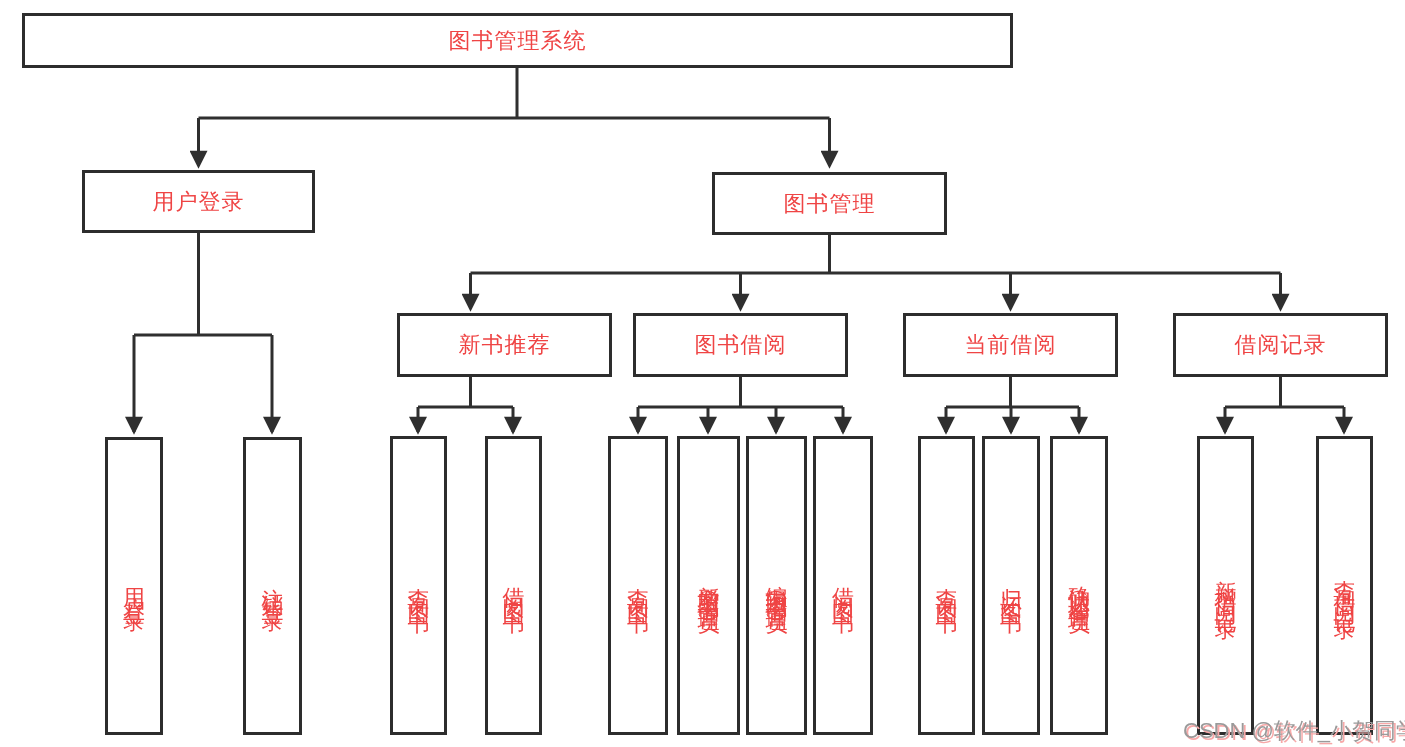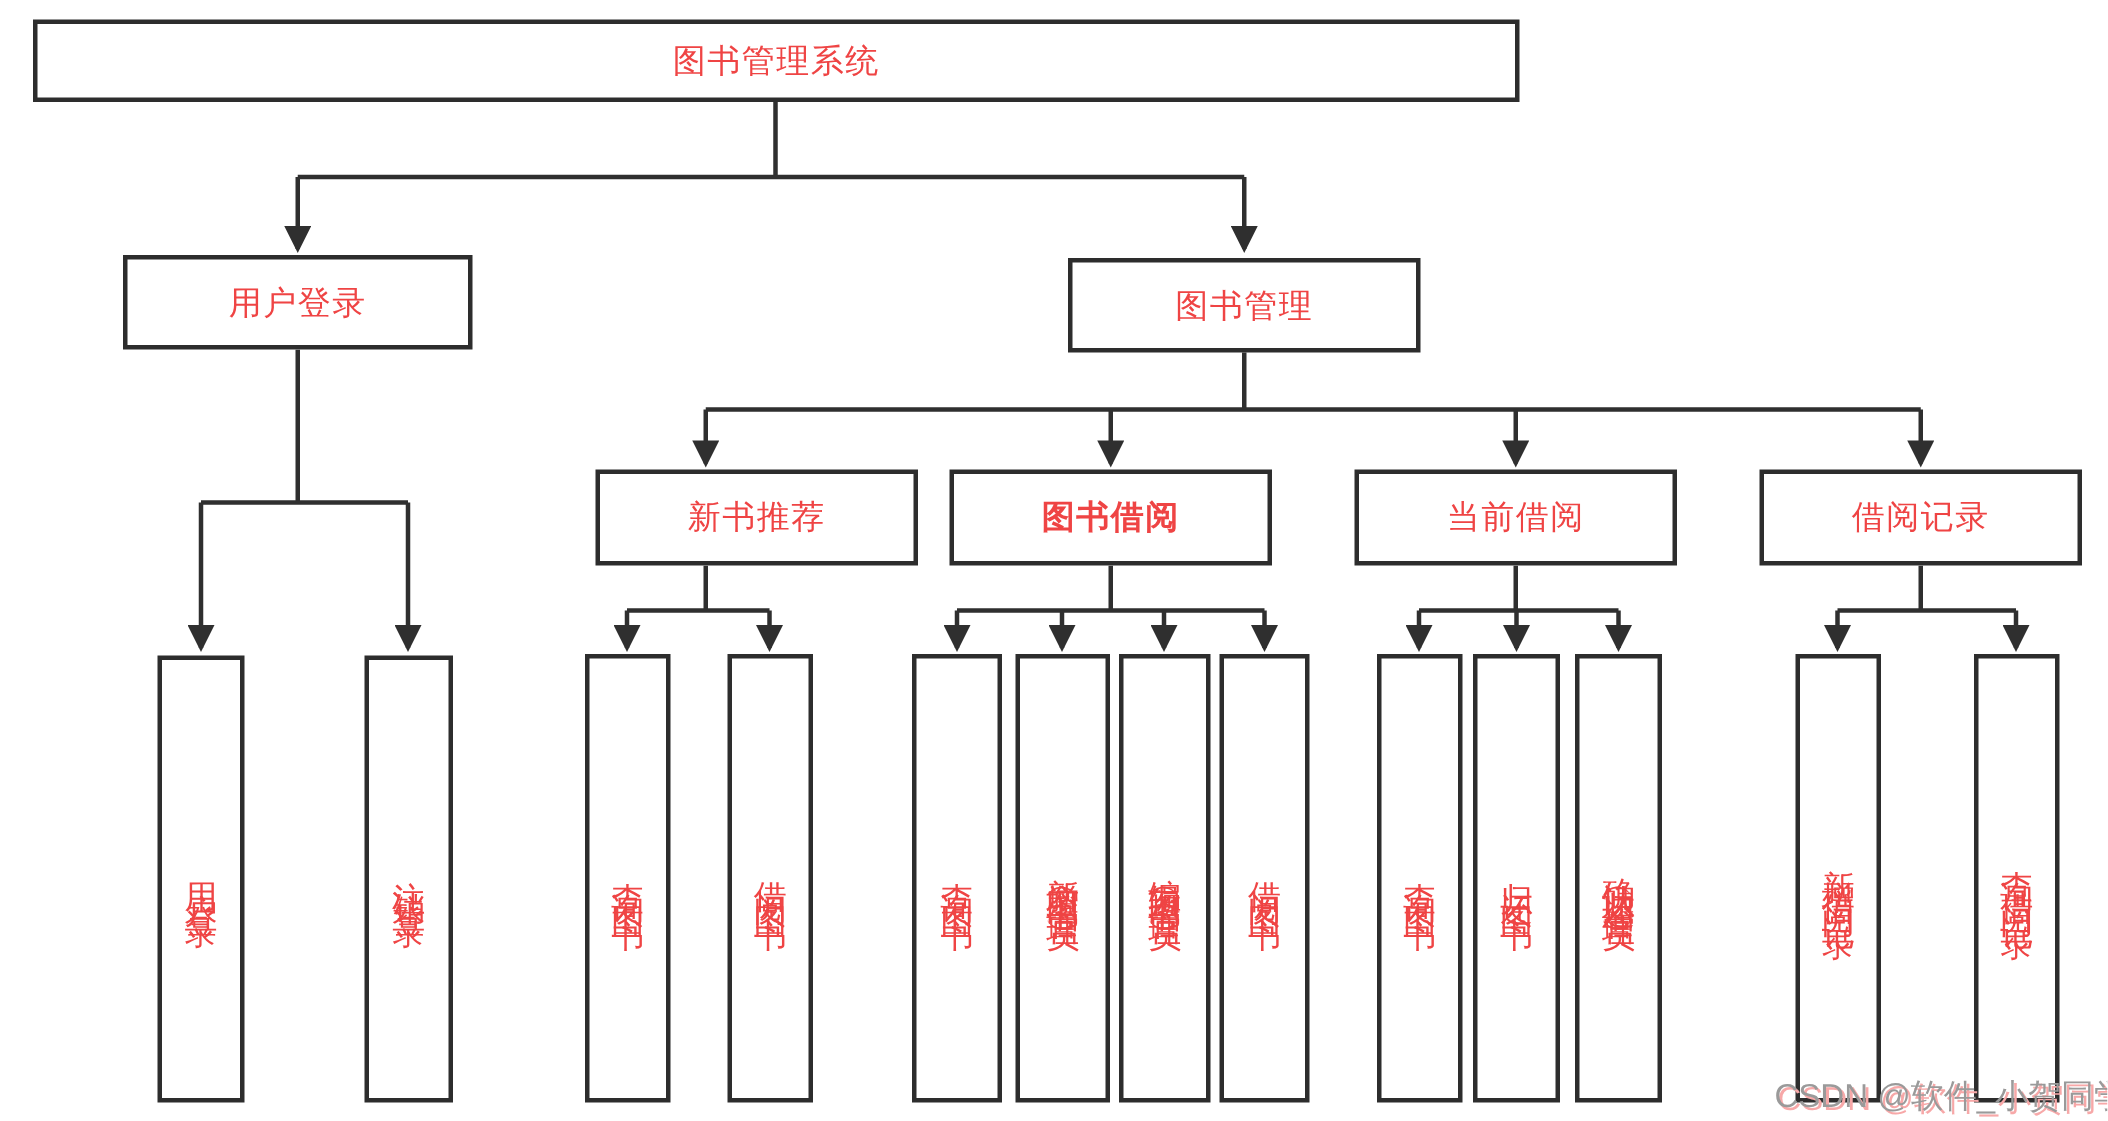--- a/index.html
+++ b/index.html
@@ -30,21 +30,21 @@
     letter-spacing: 8px;
     line-height: 1.0;
   }
   
   #n-root          { left: 22px;   top: 13px;  width: 991px; height: 55px; }
   
   #n-user-login    { left: 82px;   top: 170px; width: 233px; height: 63px; }
   #n-book-mgmt     { left: 712px;  top: 172px; width: 235px; height: 63px; }
   
   #n-new-book      { left: 363px;  top: 313px; width: 215px; height: 64px; margin-left: 34px; }
-  #n-book-borrow   { left: 633px;  top: 313px; width: 215px; height: 64px; font-weight: bold; }
+  #n-book-borrow   { left: 633px;  top: 313px; width: 215px; height: 64px; }
   #n-current       { left: 903px;  top: 313px; width: 215px; height: 64px; font-family: Liberation Mono, monospace; }
   #n-record        { left: 1173px; top: 313px; width: 215px; height: 64px; }
   
   #lf-0  { left: 105px;  top: 437px; width: 58px; height: 298px; }
   #lf-1  { left: 243px;  top: 437px; width: 59px; height: 298px; }
   #lf-2  { left: 390px;  top: 436px; width: 57px; height: 299px; }
   #lf-3  { left: 485px;  top: 436px; width: 57px; height: 299px; }
   #lf-4  { left: 608px;  top: 436px; width: 60px; height: 299px; }
   #lf-5  { left: 677px;  top: 436px; width: 63px; height: 299px; }
   #lf-6  { left: 746px;  top: 436px; width: 61px; height: 299px; }

